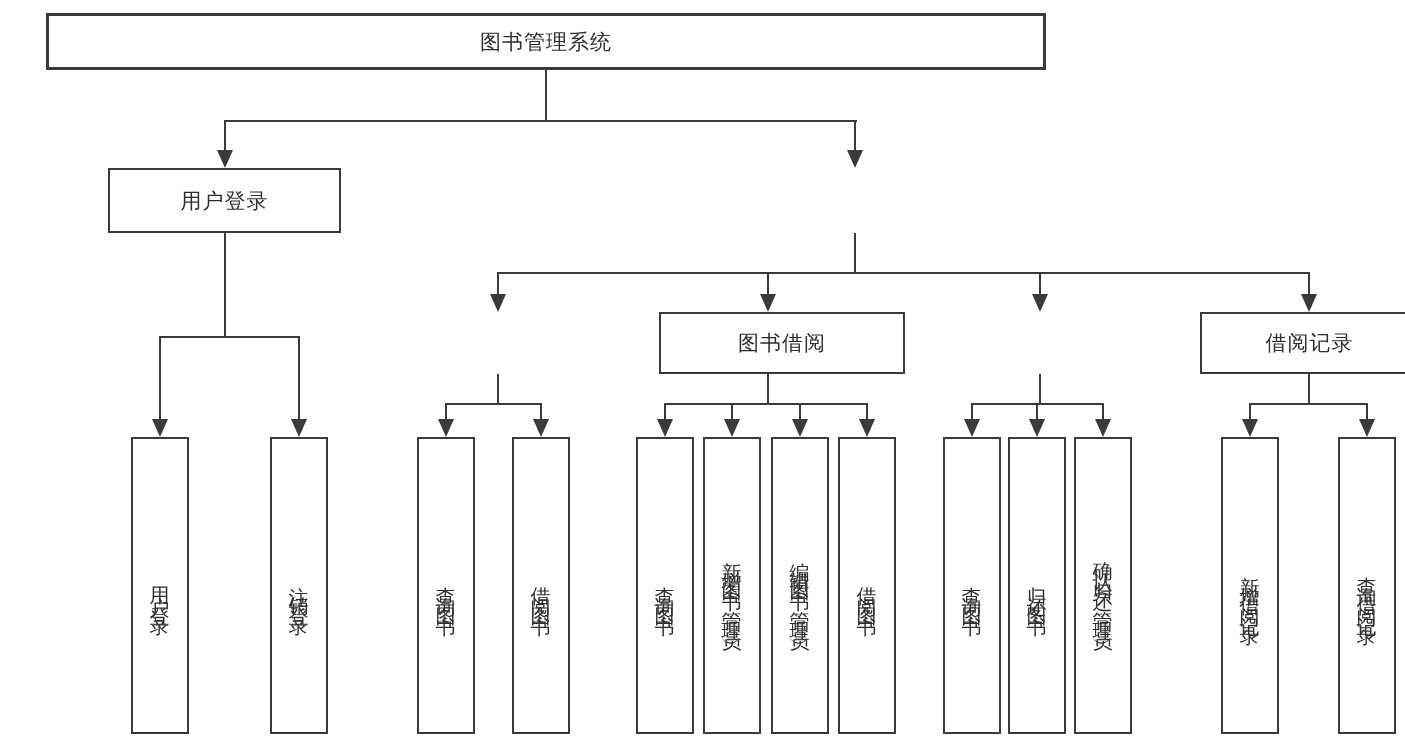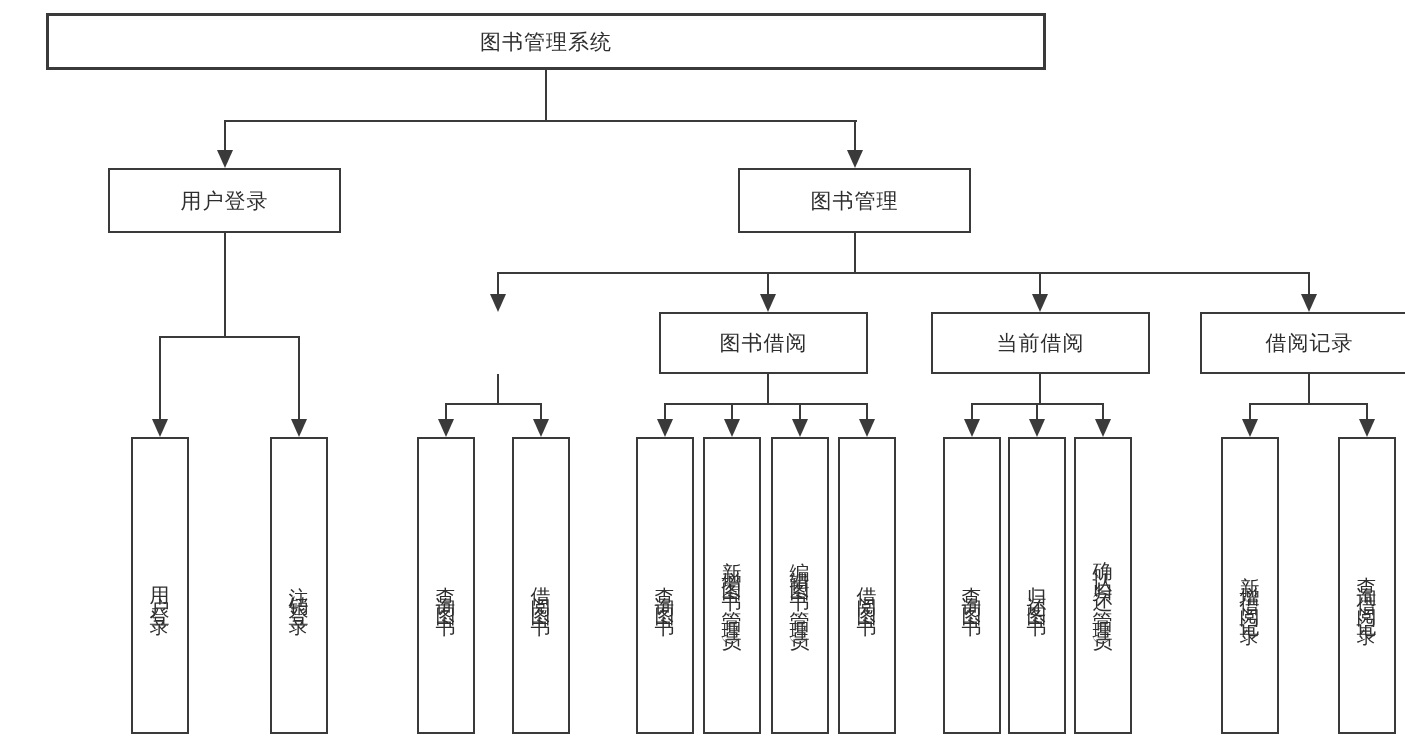--- a/index.html
+++ b/index.html
@@ -49,24 +49,22 @@
   }
 </style>
 </head>
 <body>
 
 <div class="canvas">
 
   <div class="box hbox root" style="left:20px;top:13px;width:1000px;height:57px">图书管理系统</div>
 
   <div class="box hbox" style="left:82px;top:168px;width:233px;height:65px">用户登录</div>
-  <div class="box hbox" style="left:712px;top:168px;width:233px;height:65px">图书管理</div>
 
-  <div class="box hbox" style="left:633px;top:312px;width:209px;height:62px">图书借阅</div>
-  <div class="box hbox" style="left:905px;top:312px;width:219px;height:62px">当前借阅</div>
+  <div class="box hbox" style="left:633px;top:312px;width:246px;height:62px">图书借阅</div>
   <div class="box hbox" style="left:1174px;top:312px;width:219px;height:62px">借阅记录</div>
 
   <div class="box vbox" style="left:105px;top:437px;width:58px;height:297px">
       <span>用户登录</span>
     </div>
   <div class="box vbox" style="left:244px;top:437px;width:58px;height:297px">
       <span>注销登录</span>
     </div>
   <div class="box vbox" style="left:391px;top:437px;width:58px;height:297px">
       <span>查询图书</span>

